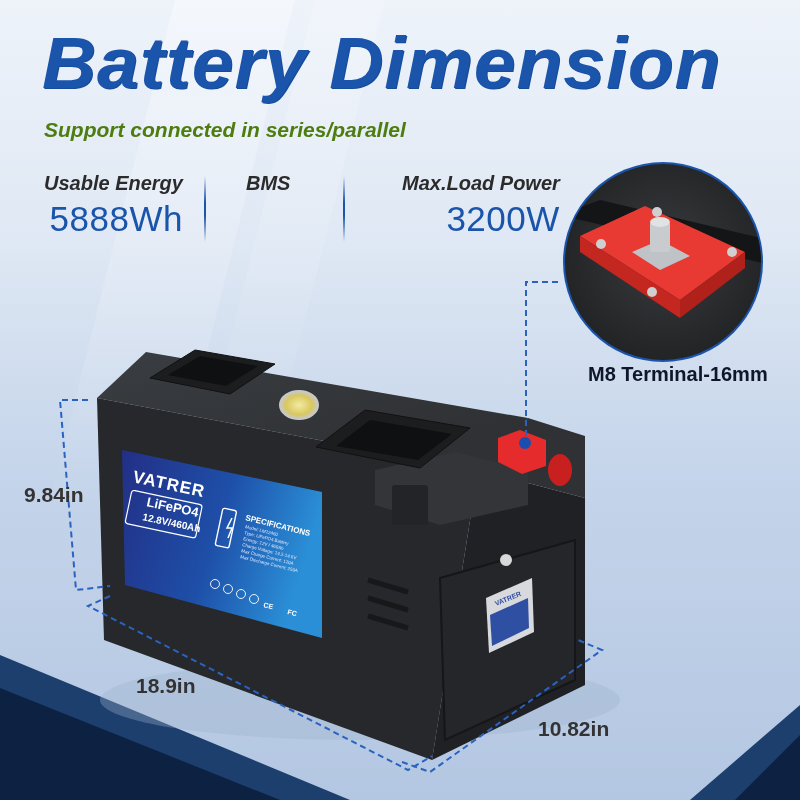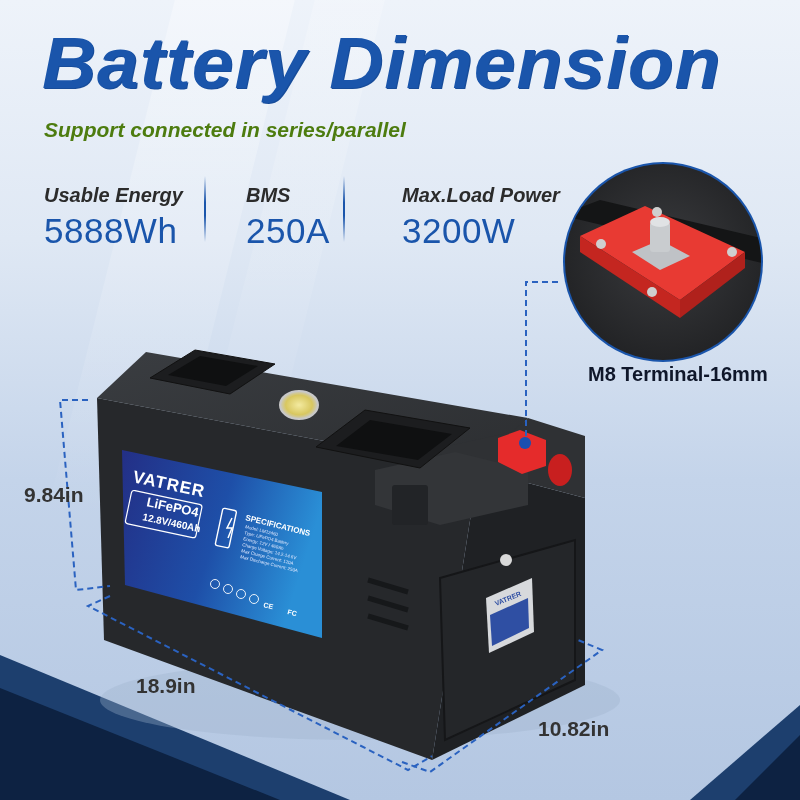--- a/index.html
+++ b/index.html
@@ -18,21 +18,21 @@
     position: absolute; left: 42px; top: 22px;
     font-family: "Liberation Sans", sans-serif; font-weight: 900; font-style: italic;
     font-size: 72px; letter-spacing: 1px; color: #1a55ab;
     transform: scaleX(1.04); transform-origin: left;
     text-shadow: 1px 1px 0 #174c9a;
   }
   .subtitle {
     position: absolute; left: 44px; top: 118px;
     font-weight: 700; font-style: italic; font-size: 21px; color: #4d7c0f;
   }
-  .stat { position: absolute; top: 184px; }
+  .stat { position: absolute; top: 172px; text-align: right; }
   .stat .lbl { font-weight: 700; font-style: italic; font-size: 20px; color: #2b2b2b; white-space: nowrap; }
   .stat .val { font-weight: 400; font-size: 35px; color: #1a55ab; margin-top: 4px; letter-spacing: 0.5px; white-space: nowrap; }
   .divider { position: absolute; top: 176px; width: 2px; height: 66px; background: linear-gradient(180deg, rgba(26,85,171,0), #1a55ab 40%, #1a55ab 60%, rgba(26,85,171,0)); }
 
   .floor-dark1 {
     position: absolute; left: 0; top: 0; width: 800px; height: 800px;
     background: #1d3f6e;
     clip-path: polygon(0 655px, 350px 800px, 0 800px);
   }
   .floor-dark2 {
@@ -75,21 +75,20 @@
 <div class="title">Battery Dimension</div>
 <div class="subtitle">Support connected in series/parallel</div>
 
 <div class="stat" style="left:44px;">
   <div class="lbl">Usable Energy</div>
   <div class="val">5888Wh</div>
 </div>
 <div class="divider" style="left:204px;"></div>
 <div class="stat" style="left:246px;">
   <div class="lbl">BMS</div>
-  <div class="val">250A</div>
 </div>
 <div class="divider" style="left:343px;"></div>
 <div class="stat" style="left:402px;">
   <div class="lbl">Max.Load Power</div>
   <div class="val">3200W</div>
 </div>
 
 <svg class="scene" width="800" height="800" viewBox="0 0 800 800">
   <defs>
     <linearGradient id="labelGrad" x1="0" y1="0" x2="1" y2="0.3">

